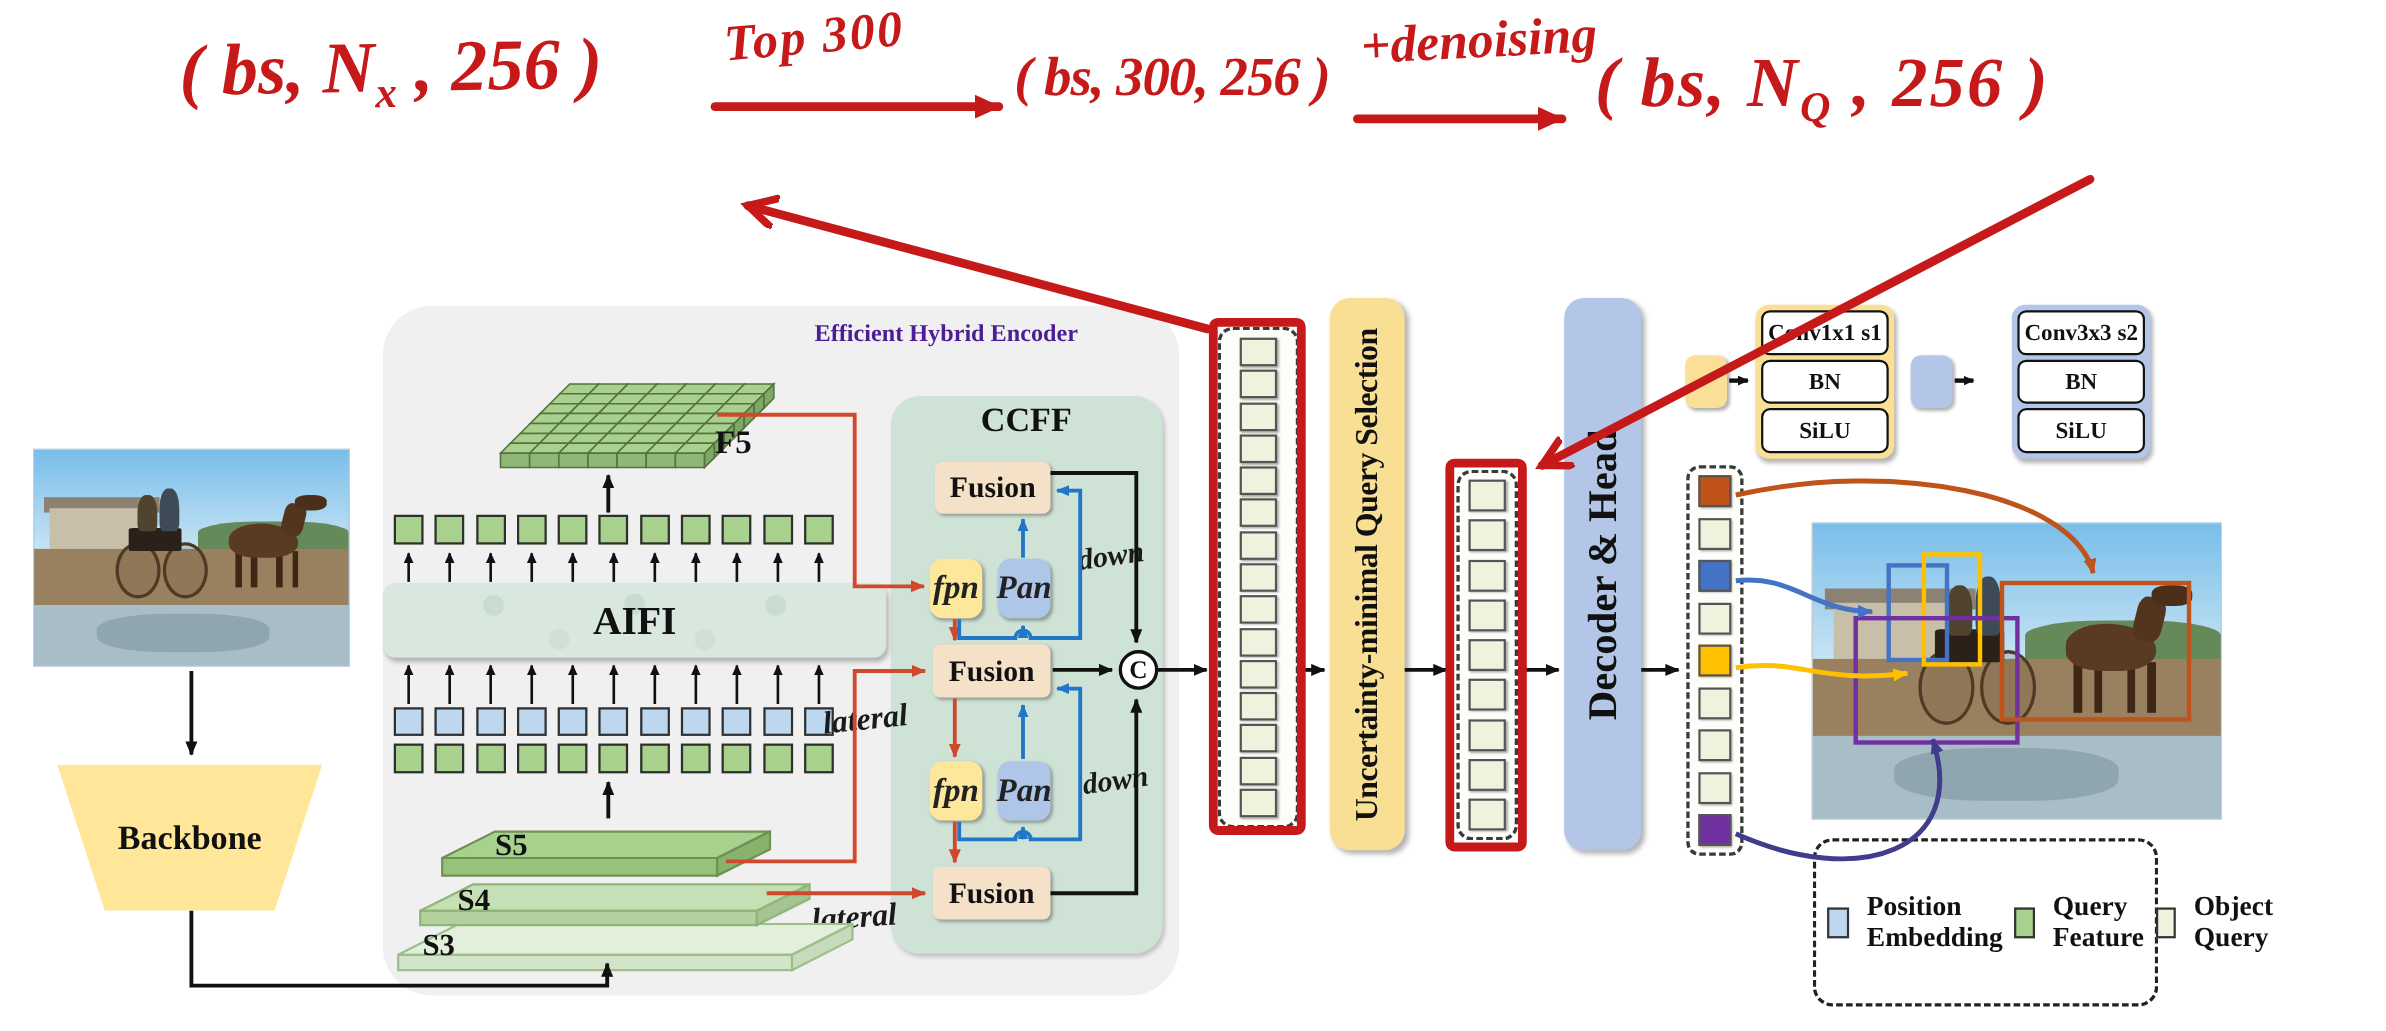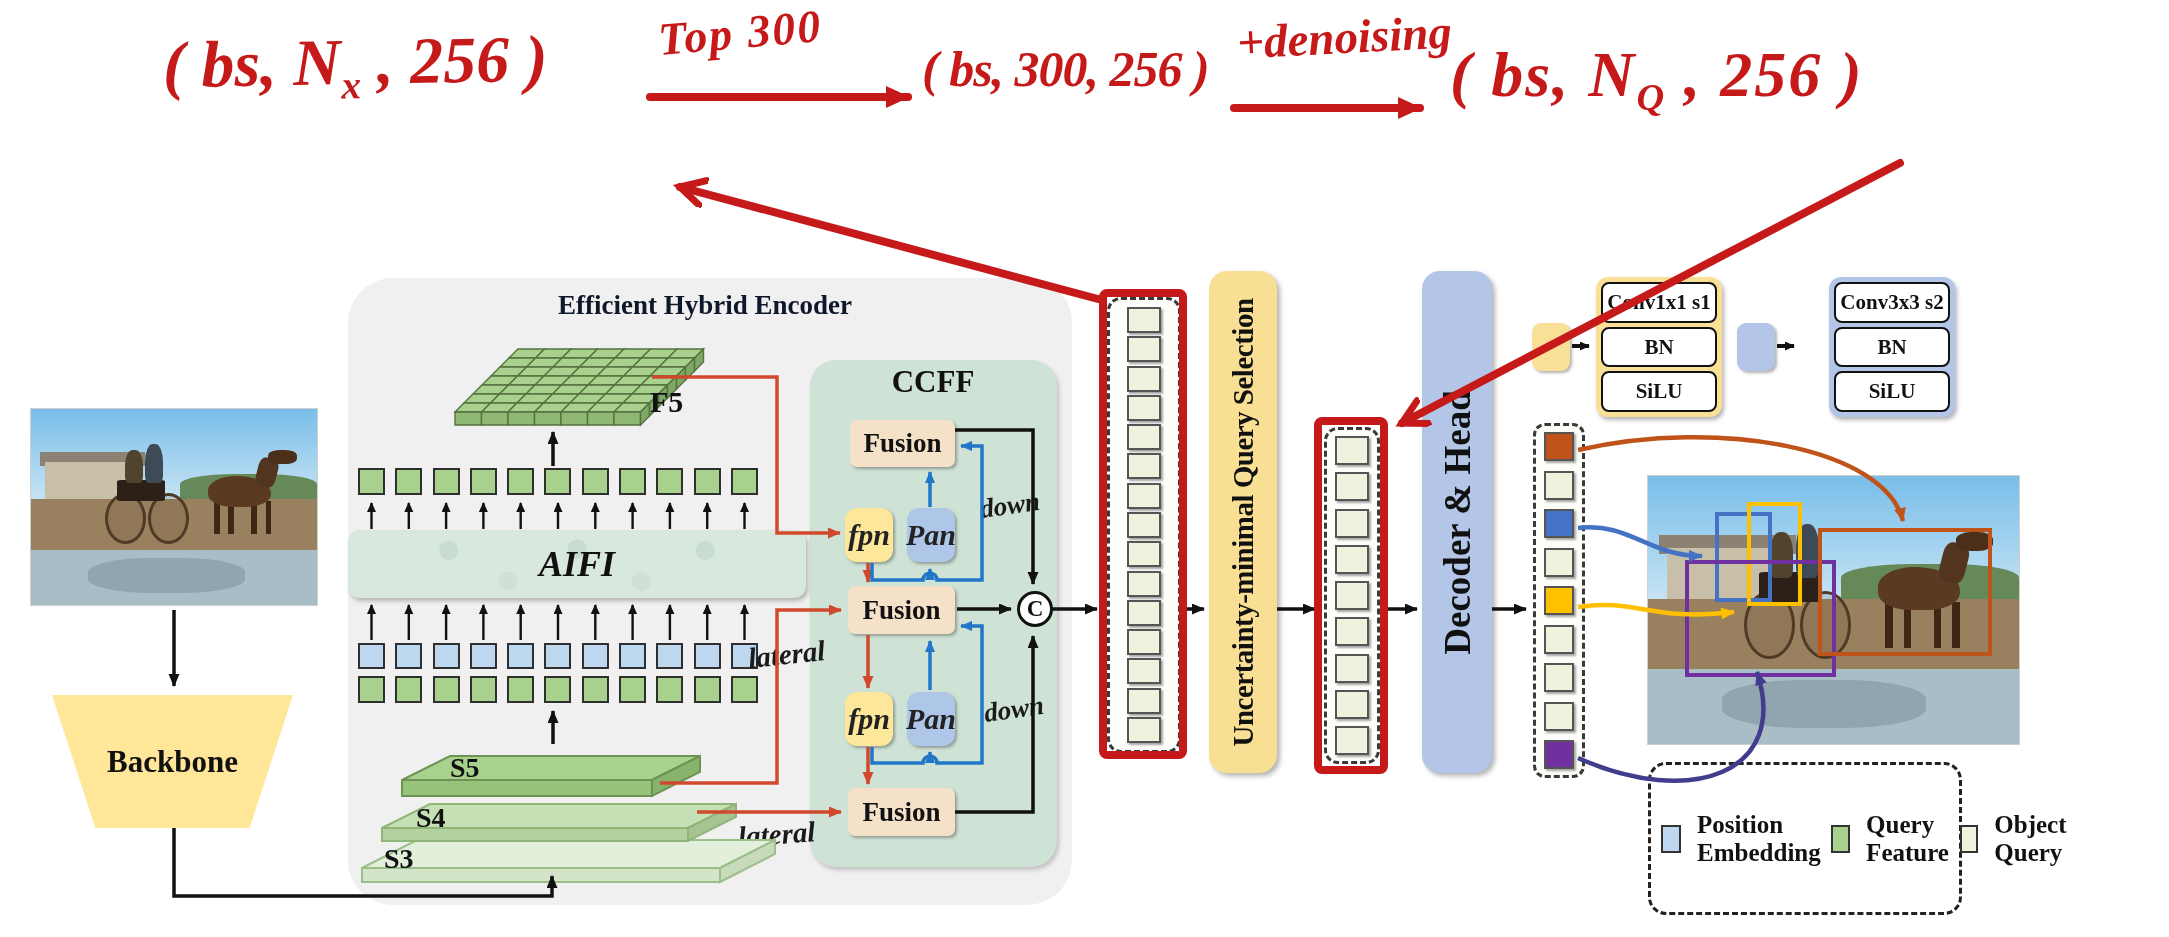--- a/index.html
+++ b/index.html
@@ -1,34 +1,34 @@
 <!DOCTYPE html>
 <html><head>
 <meta charset="utf-8">
 <style>
   html,body{margin:0;padding:0;background:#fff;width:2169px;height:937px;overflow:hidden;
     font-family:"Liberation Serif",serif;}
   #canvas{position:relative;width:2169px;height:937px;background:#fff;}
   .abs{position:absolute;box-sizing:border-box;}
   
   #encoder-panel{left:348px;top:278px;width:724px;height:627px;background:#F0F0F0;border-radius:45px;z-index:1;}
-  #encoder-title{left:430px;top:290px;width:550px;text-align:center;font-weight:bold;font-size:27px;color:#0f172a;z-index:6;}
+  #encoder-title{left:430px;top:290px;width:550px;text-align:right;font-weight:bold;font-size:22px;color:#4c1d95;z-index:6;}
   #ccff-panel{left:810px;top:360px;width:247px;height:507px;background:#CFE2D6;border-radius:26px;z-index:2;
     box-shadow:2px 3px 4px rgba(0,0,0,.2);}
   #ccff-title{left:858px;top:364px;width:150px;text-align:center;font-weight:bold;font-size:31px;color:#111;z-index:6;}
   #aifi{left:348px;top:530px;width:458px;height:68px;border-radius:12px;z-index:3;
     background:
       radial-gradient(circle at 22% 30%, #c9dcd0 0 9px, transparent 10px),
       radial-gradient(circle at 35% 75%, #cfe0d5 0 9px, transparent 10px),
       radial-gradient(circle at 50% 28%, #c9dcd0 0 9px, transparent 10px),
       radial-gradient(circle at 64% 76%, #cfe0d5 0 9px, transparent 10px),
       radial-gradient(circle at 78% 30%, #c9dcd0 0 9px, transparent 10px),
       #D9E8DF;
     box-shadow:2px 3px 4px rgba(0,0,0,.25);
-    display:flex;align-items:center;justify-content:center;font-weight:bold;font-size:36px;color:#111;font-style:italic;}
+    display:flex;align-items:center;justify-content:center;font-weight:bold;font-size:36px;color:#111;}
   .tokrow{position:absolute;left:358px;width:400px;display:flex;justify-content:space-between;z-index:4;}
   .sq{width:27px;height:27px;border:2px solid #2F2F2F;box-sizing:border-box;}
   .sq.h26{height:26px;}
   .green{background:#A9D18E;} .blue{background:#BDD7EE;}
   .fusion{background:#F5E0C8;border-radius:7px;z-index:4;display:flex;align-items:center;justify-content:center;
     font-weight:bold;font-size:27px;color:#111;box-shadow:2px 2px 3px rgba(0,0,0,.3);}
   .handbox{border-radius:12px;z-index:4;display:flex;align-items:center;justify-content:center;
     font-style:italic;font-weight:bold;font-size:30px;color:#222;box-shadow:2px 2px 3px rgba(0,0,0,.3);}
   #fpn1{left:845px;top:508px;width:48px;height:54px;background:#FCE79B;}
   #pan1{left:907px;top:508px;width:48px;height:54px;background:#AEC6E8;}

